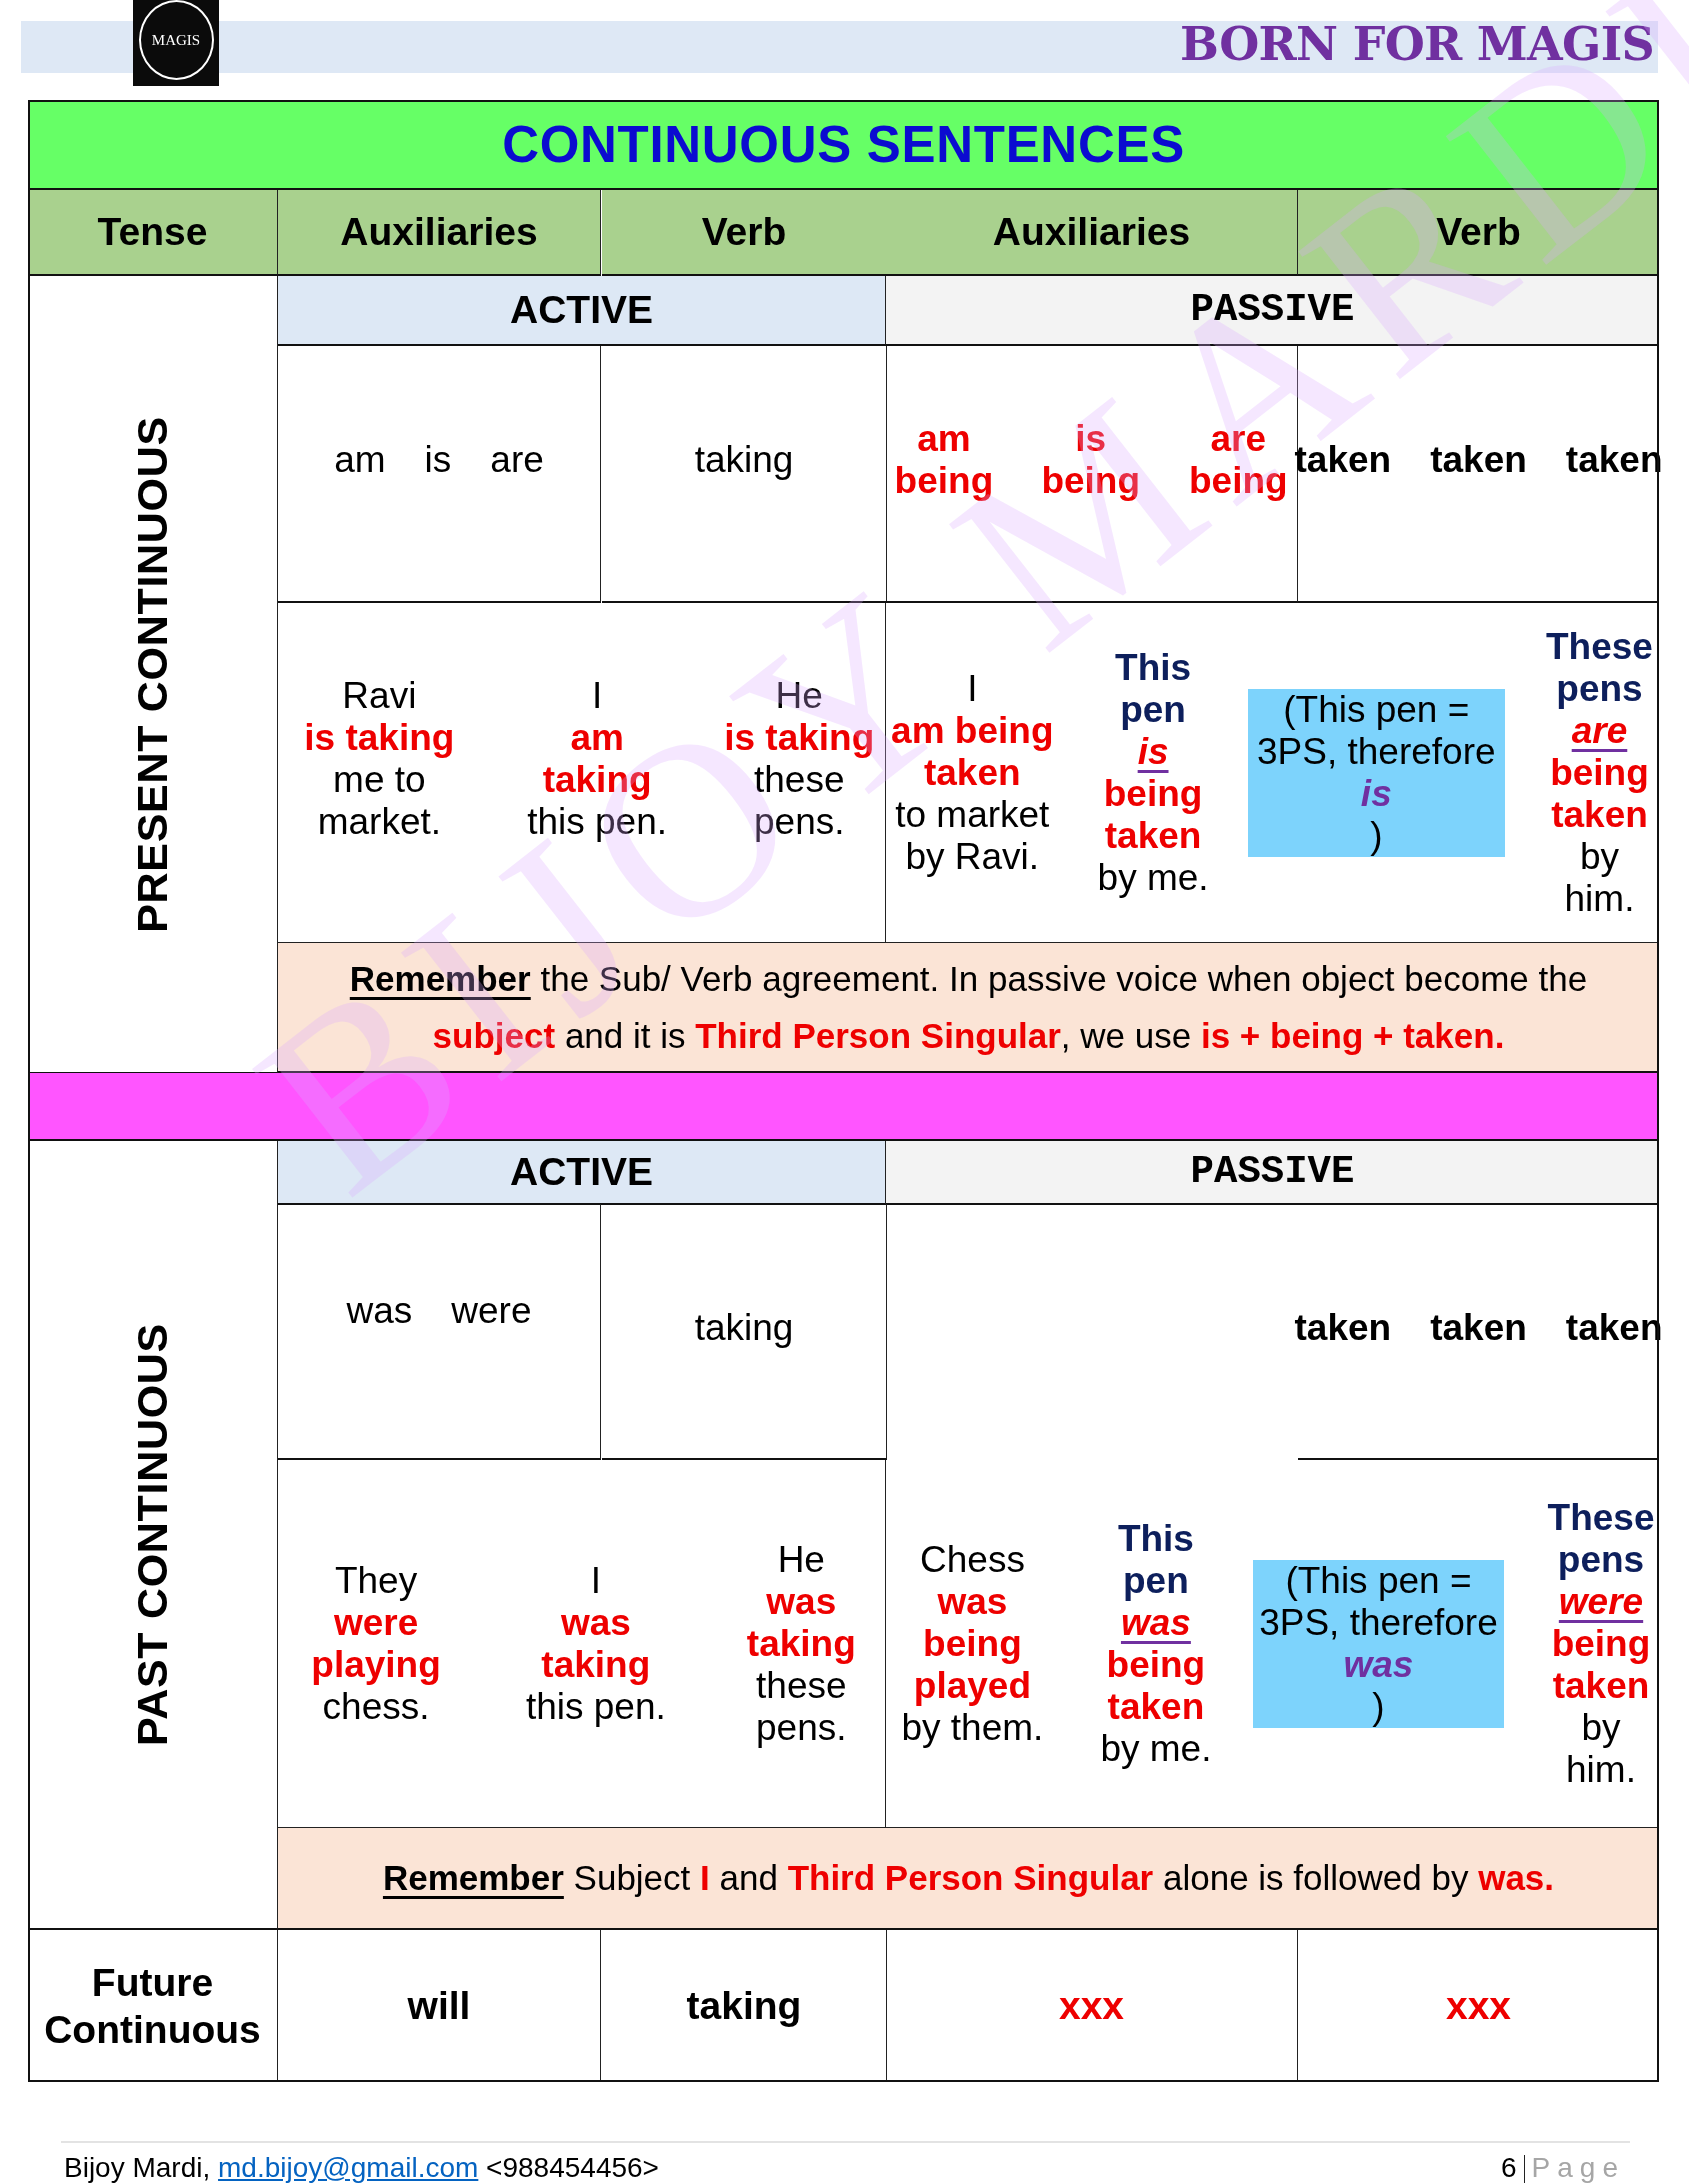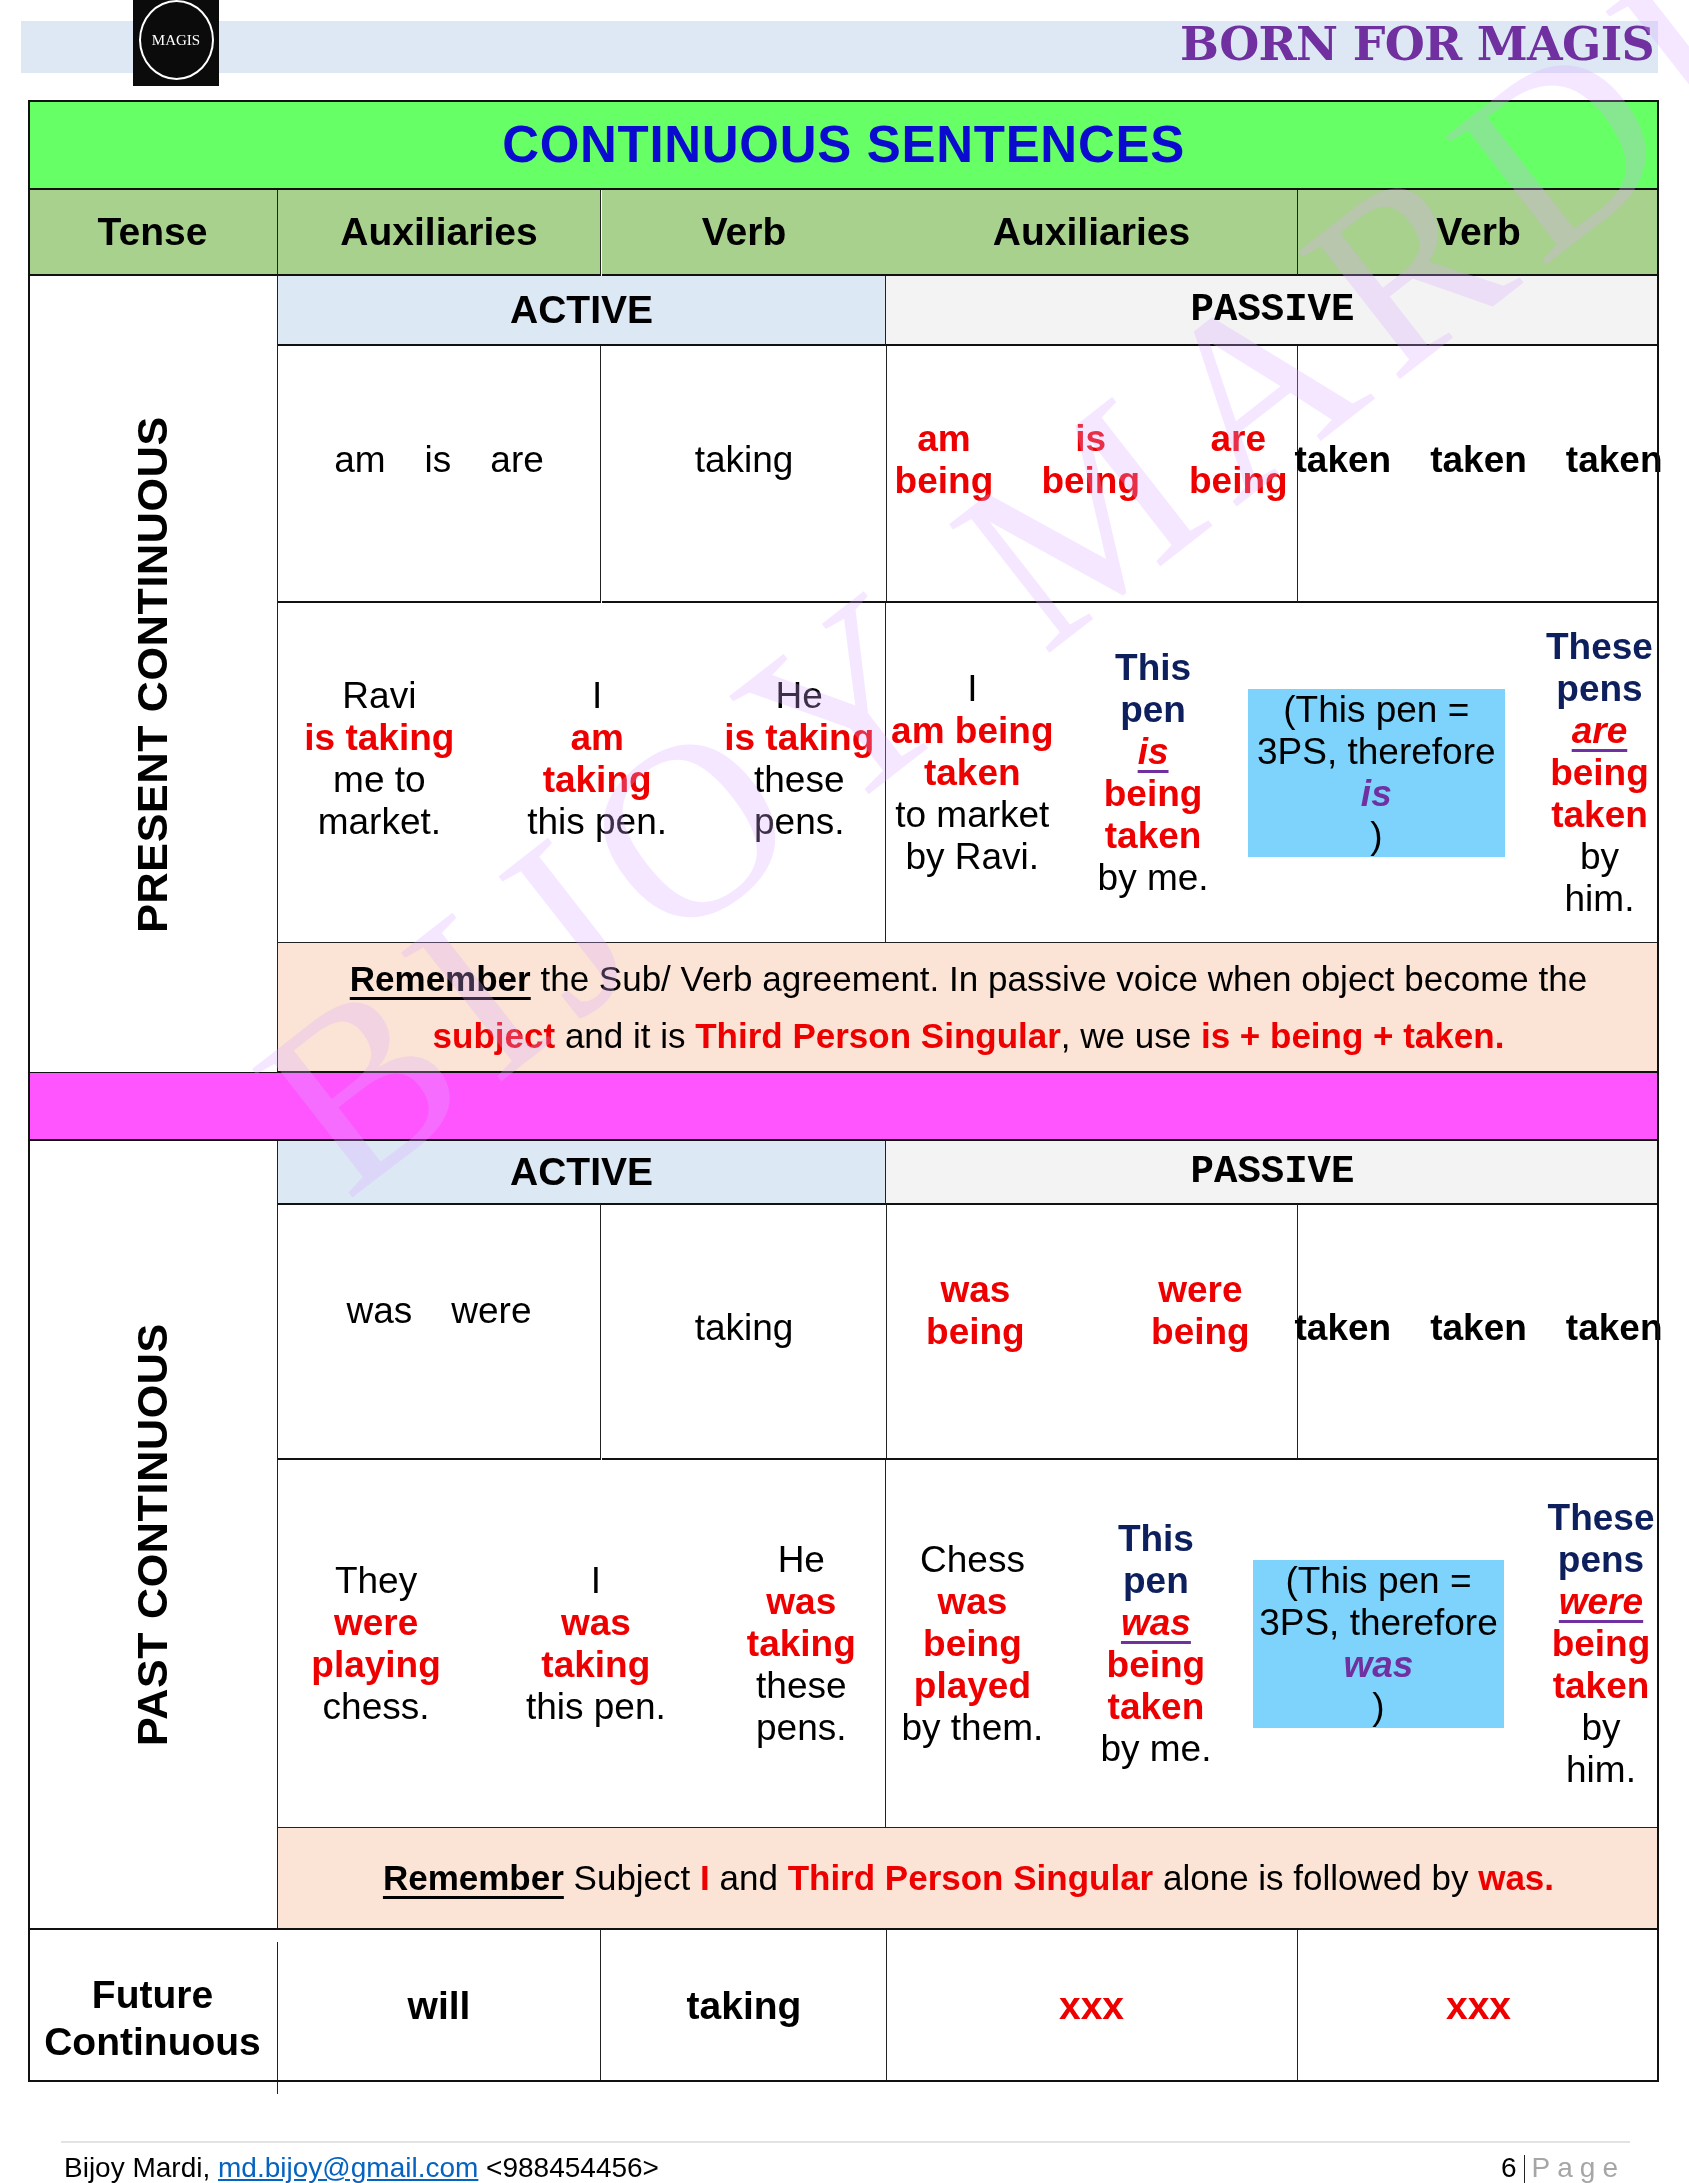--- a/index.html
+++ b/index.html
@@ -160,26 +160,20 @@
 
   <div class="cell plain" style="left:250px;top:1104px;width:323px;height:256px;border-bottom:2.8px solid #111;">
     <div class="lines" style="gap:39px;margin-top:-41px">
       <span>was</span>
       <span>were</span>
     </div>
   </div>
   <div class="cell plain" style="left:574px;top:1104px;width:285px;height:256px;border-bottom:2.8px solid #111;">
     <span style="margin-top:-7px">taking</span>
   </div>
-  <div class="cell plain" style="left:858px;top:1104px;width:412px;height:256px;border-bottom:2.8px solid #111;">
-    <div class="lines red" style="gap:39px;margin-top:-41px">
-      <span>was being</span>
-      <span>were being</span>
-    </div>
-  </div>
   <div class="cell plain" style="left:1270px;top:1104px;width:361px;height:256px;border-right:none;border-bottom:2.8px solid #111;">
     <div class="lines bold" style="gap:39px;margin-top:-7px">
       <span>taken</span>
       <span>taken</span>
       <span>taken</span>
     </div>
   </div>
 
   <div class="cell plain" style="left:250px;top:1360px;width:608px;height:368px;">
     <div class="lines" style="gap:39px">
@@ -224,21 +218,21 @@
           <span class="red">being taken</span>
           <span> by him.</span>
         </span>
     </div>
   </div>
 
   <div class="cell remember" style="left:250px;top:1728px;width:1381px;height:102px;border-right:none;">
     <div><span class="u-black">Remember</span><span> Subject </span><span class="red">I</span><span> and </span><span class="red">Third Person Singular</span><span> alone is followed by </span><span class="red">was.</span></div>
   </div>
 
-  <div class="cell bold" style="left:0;top:1830px;width:250px;height:152px;font-size:39px;line-height:47px;border-bottom:none;margin-top:12px;">
+  <div class="cell bold" style="left:0;top:1830px;width:250px;height:152px;font-size:39px;line-height:47px;border-bottom:none;">
     <span>Future</span>
     <span>Continuous</span>
   </div>
   <div class="cell bold" style="left:250px;top:1830px;width:323px;height:152px;font-size:39px;border-bottom:none;">will</div>
   <div class="cell bold" style="left:574px;top:1830px;width:285px;height:152px;font-size:39px;border-bottom:none;">taking</div>
   <div class="cell red" style="left:858px;top:1830px;width:412px;height:152px;font-size:39px;border-bottom:none;">xxx</div>
   <div class="cell red" style="left:1270px;top:1830px;width:361px;height:152px;font-size:39px;border-right:none;border-bottom:none;">xxx</div>
 
   <div class="tableframe"></div>
 </div>

